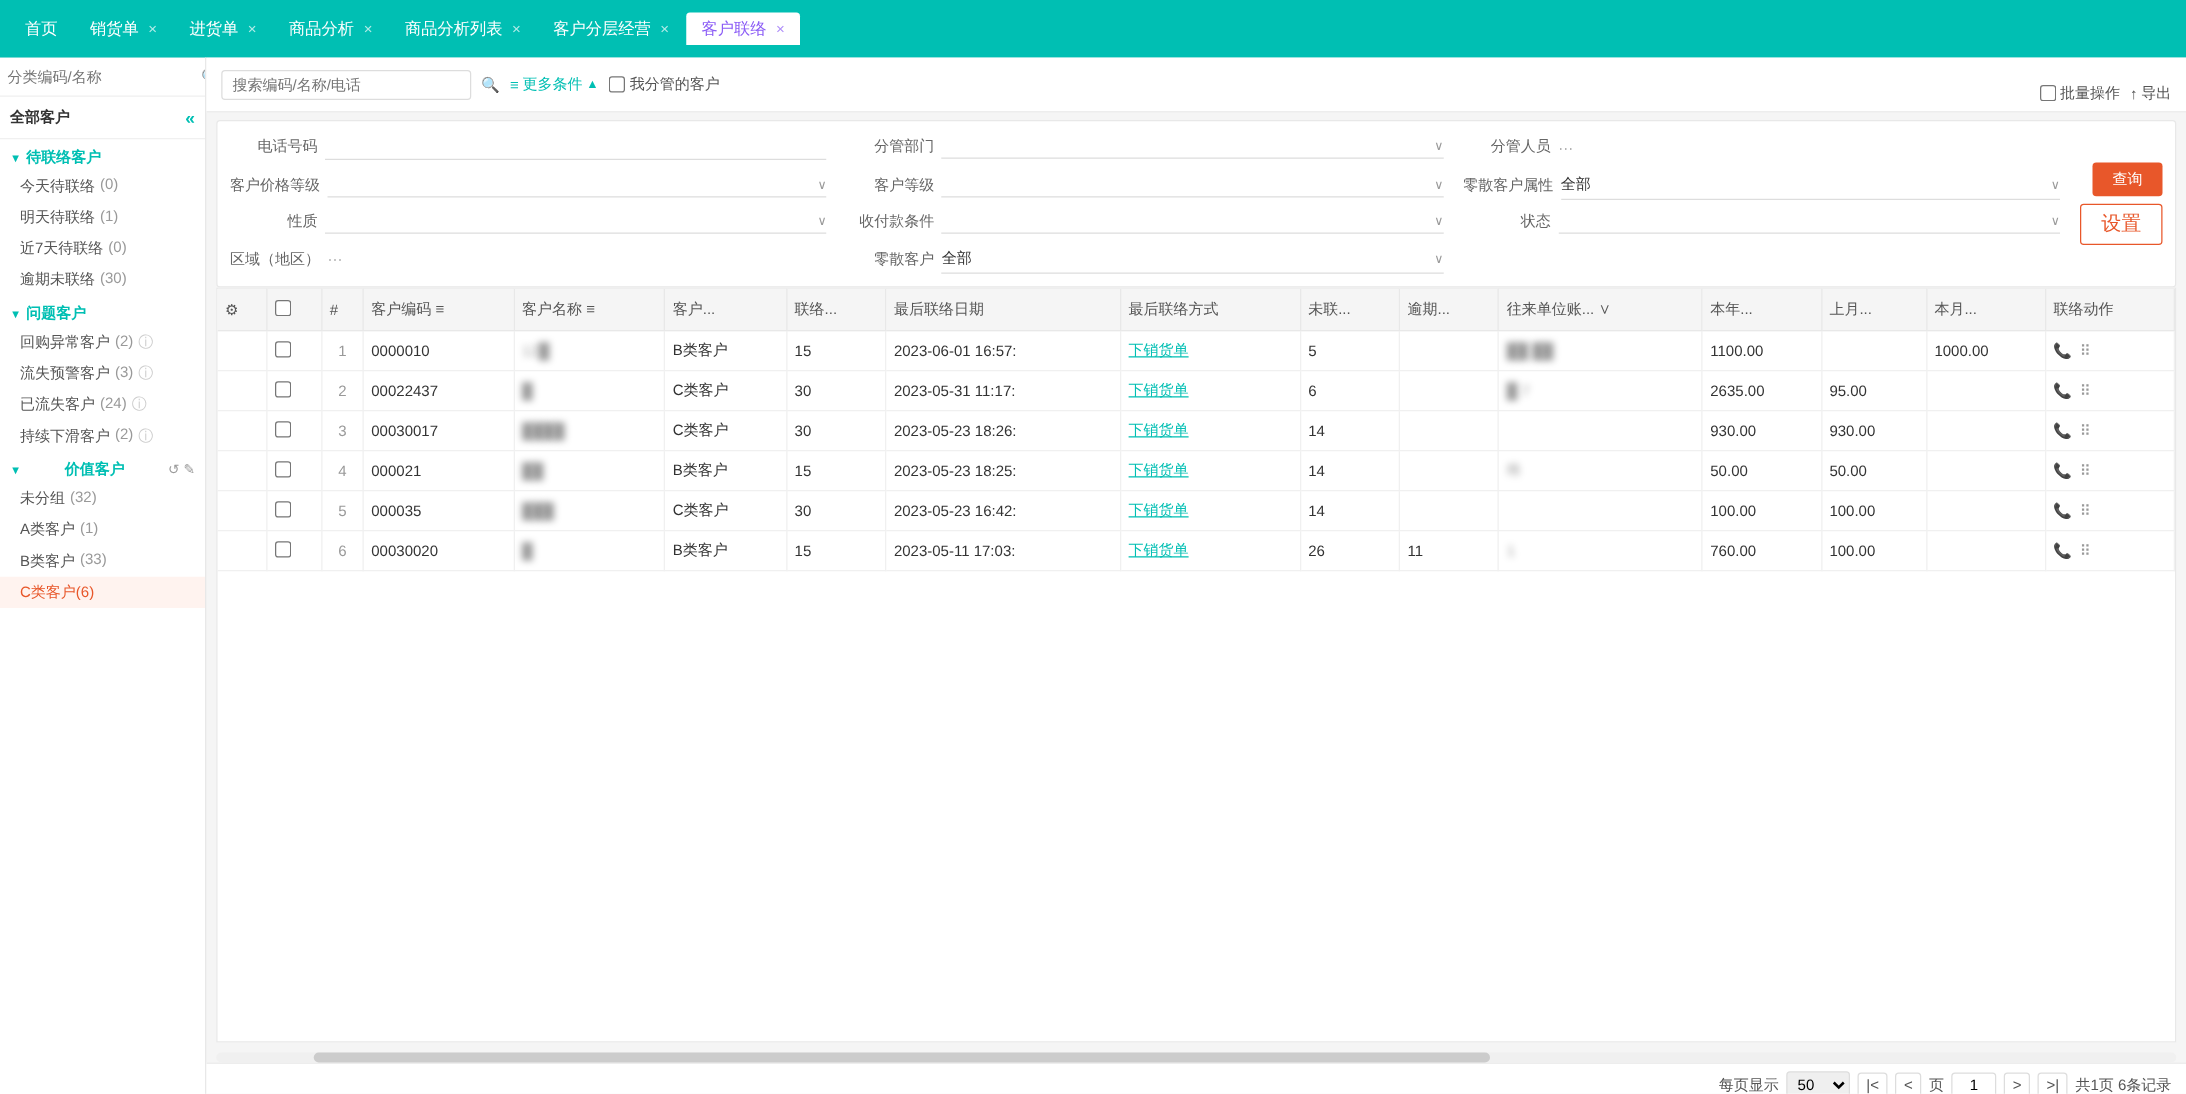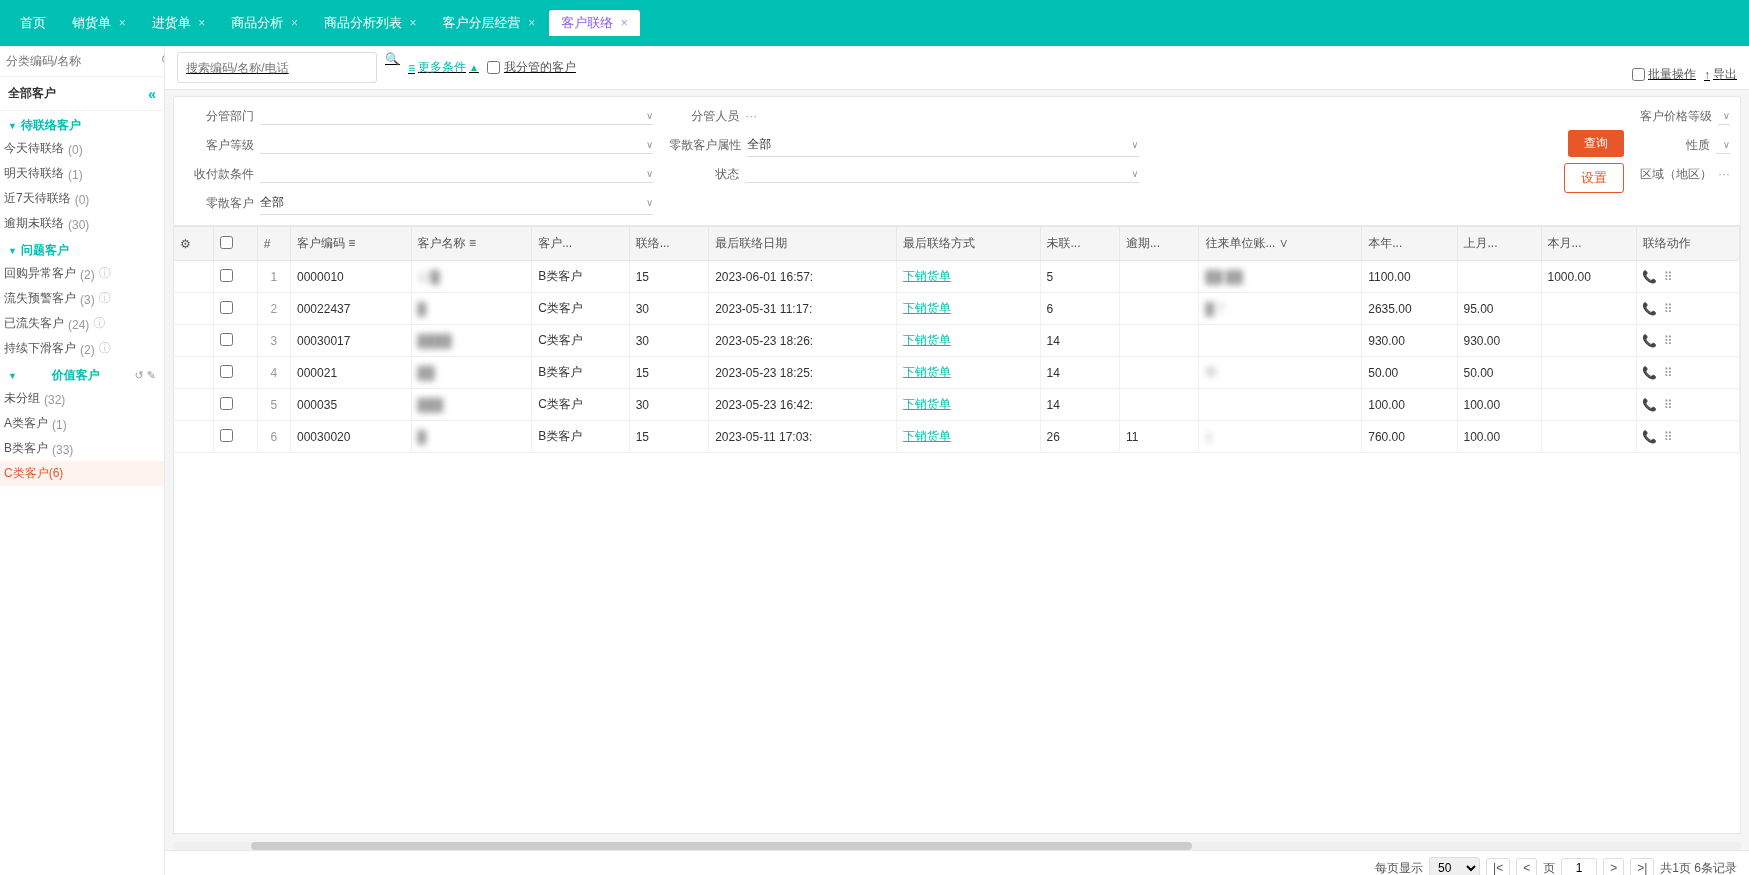--- a/index.html
+++ b/index.html
@@ -68,46 +68,46 @@
       color: #00bfb3;
       padding: 6px 8px 2px;
       font-size: 12px;
       font-weight: bold;
       display: flex;
       align-items: center;
       gap: 4px;
     }
     .sidebar-section-title::before { content: '▼'; font-size: 9px; }
     .sidebar-item {
-      padding: 4px 8px 4px 4px;
+      padding: 4px 8px 4px 16px;
       color: #555;
       cursor: pointer;
       display: flex;
-      align-items: flex-end;
+      align-items: flex-start;
       gap: 4px;
     }
     .sidebar-item.active { background: #fff3ef; color: #e8572a; }
     .sidebar-item .count { color: #999; }
 
     
     .content-area {
       flex: 1;
       display: flex;
       flex-direction: column;
       overflow: hidden;
     }
 
     
     .top-toolbar {
       background: #fff;
       padding: 6px 12px;
       display: flex;
+      align-items: center;
       gap: 8px;
       border-bottom: 1px solid #e8e8e8;
-      text-decoration: underline;
     }
     .search-box {
       border: 1px solid #ddd;
       border-radius: 3px;
       padding: 4px 8px;
       width: 200px;
       outline: none;
       font-size: 12px;
       color: #999;
     }
@@ -180,21 +180,21 @@
       cursor: pointer;
       font-size: 12px;
     }
     .btn-set {
       background: #fff;
       color: #e8572a;
       border: 1px solid #e8572a;
       padding: 5px 16px;
       border-radius: 3px;
       cursor: pointer;
-      font-size: 13px;
+      font-size: 16px;
     }
     .ellipsis { color: #999; cursor: pointer; }
 
     
     .table-wrapper {
       flex: 1;
       overflow: auto;
       margin: 0 8px 8px;
       background: #fff;
       border: 1px solid #e8e8e8;
@@ -382,20 +382,24 @@
         <span class="action-link">
           <span>↑</span>
           <span>导出</span>
         </span>
       </div>
     </div>
 
     <div style="margin: 6px 8px 0; background:#fff; border:1px solid #e8e8e8; border-radius:3px; padding:10px;">
       <div style="display:grid; grid-template-columns:1fr 1fr 1fr auto; gap:8px 16px; align-items:center;">
 
+        <div class="filter-row">
+          <span class="filter-label">电话号码</span>
+          <input class="filter-input" style="">
+        </div>
         <div class="filter-row">
           <span class="filter-label">分管部门</span>
           <div class="filter-select">
             <span></span>
             <span class="arrow">∨</span>
           </div>
         </div>
         <div class="filter-row">
           <span class="filter-label">分管人员</span>
           <span class="ellipsis">···</span>

